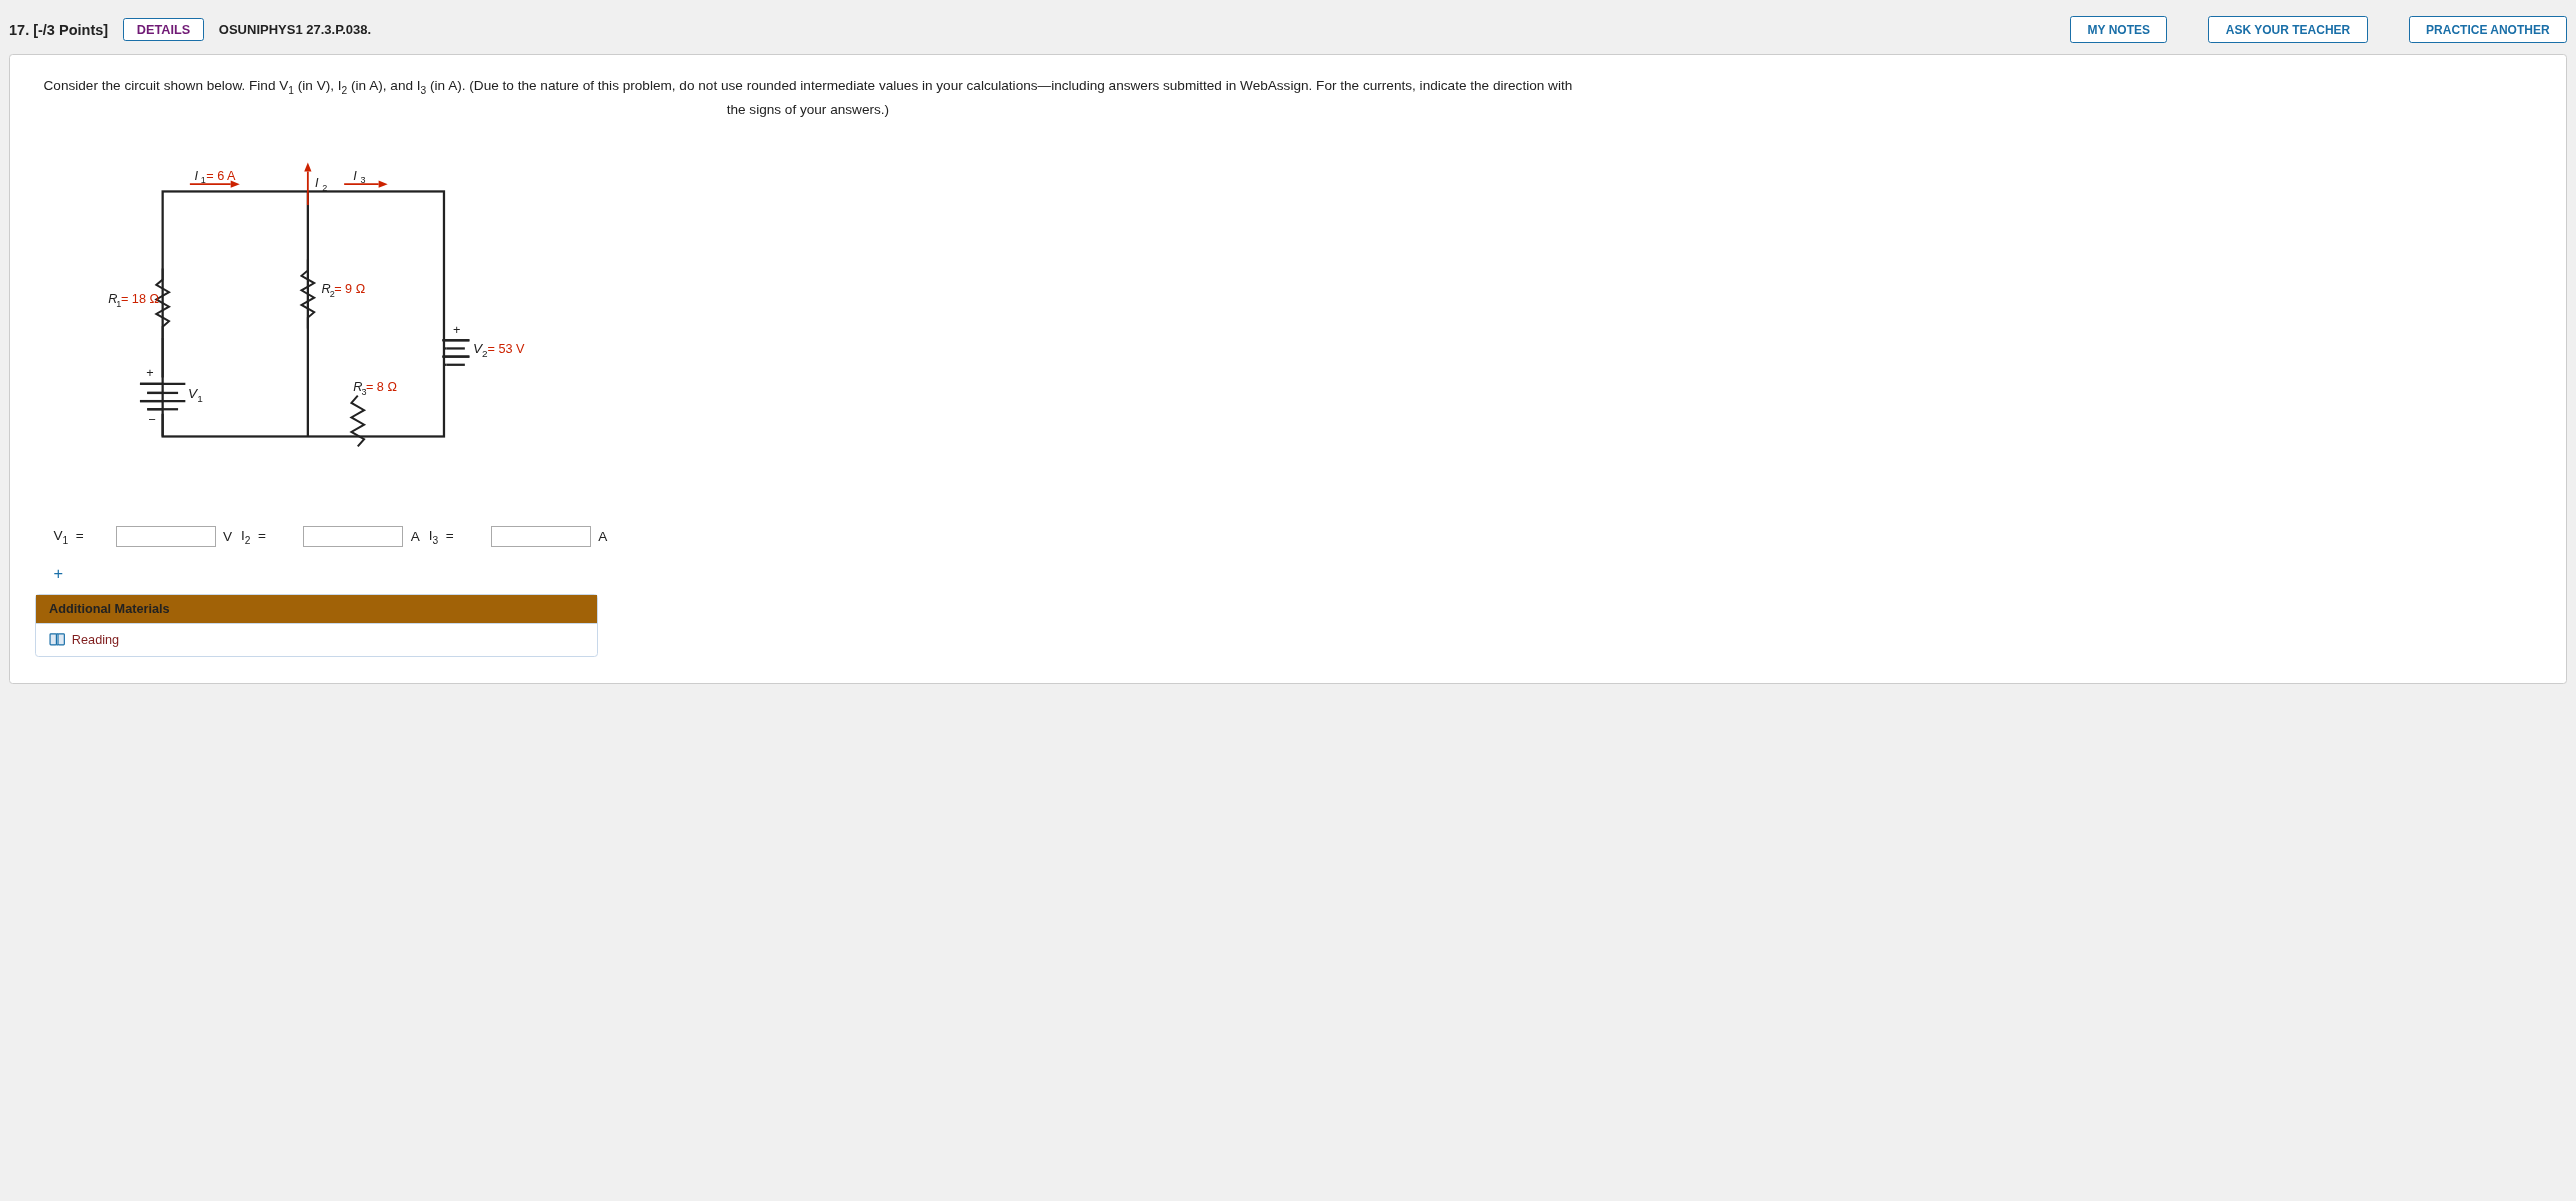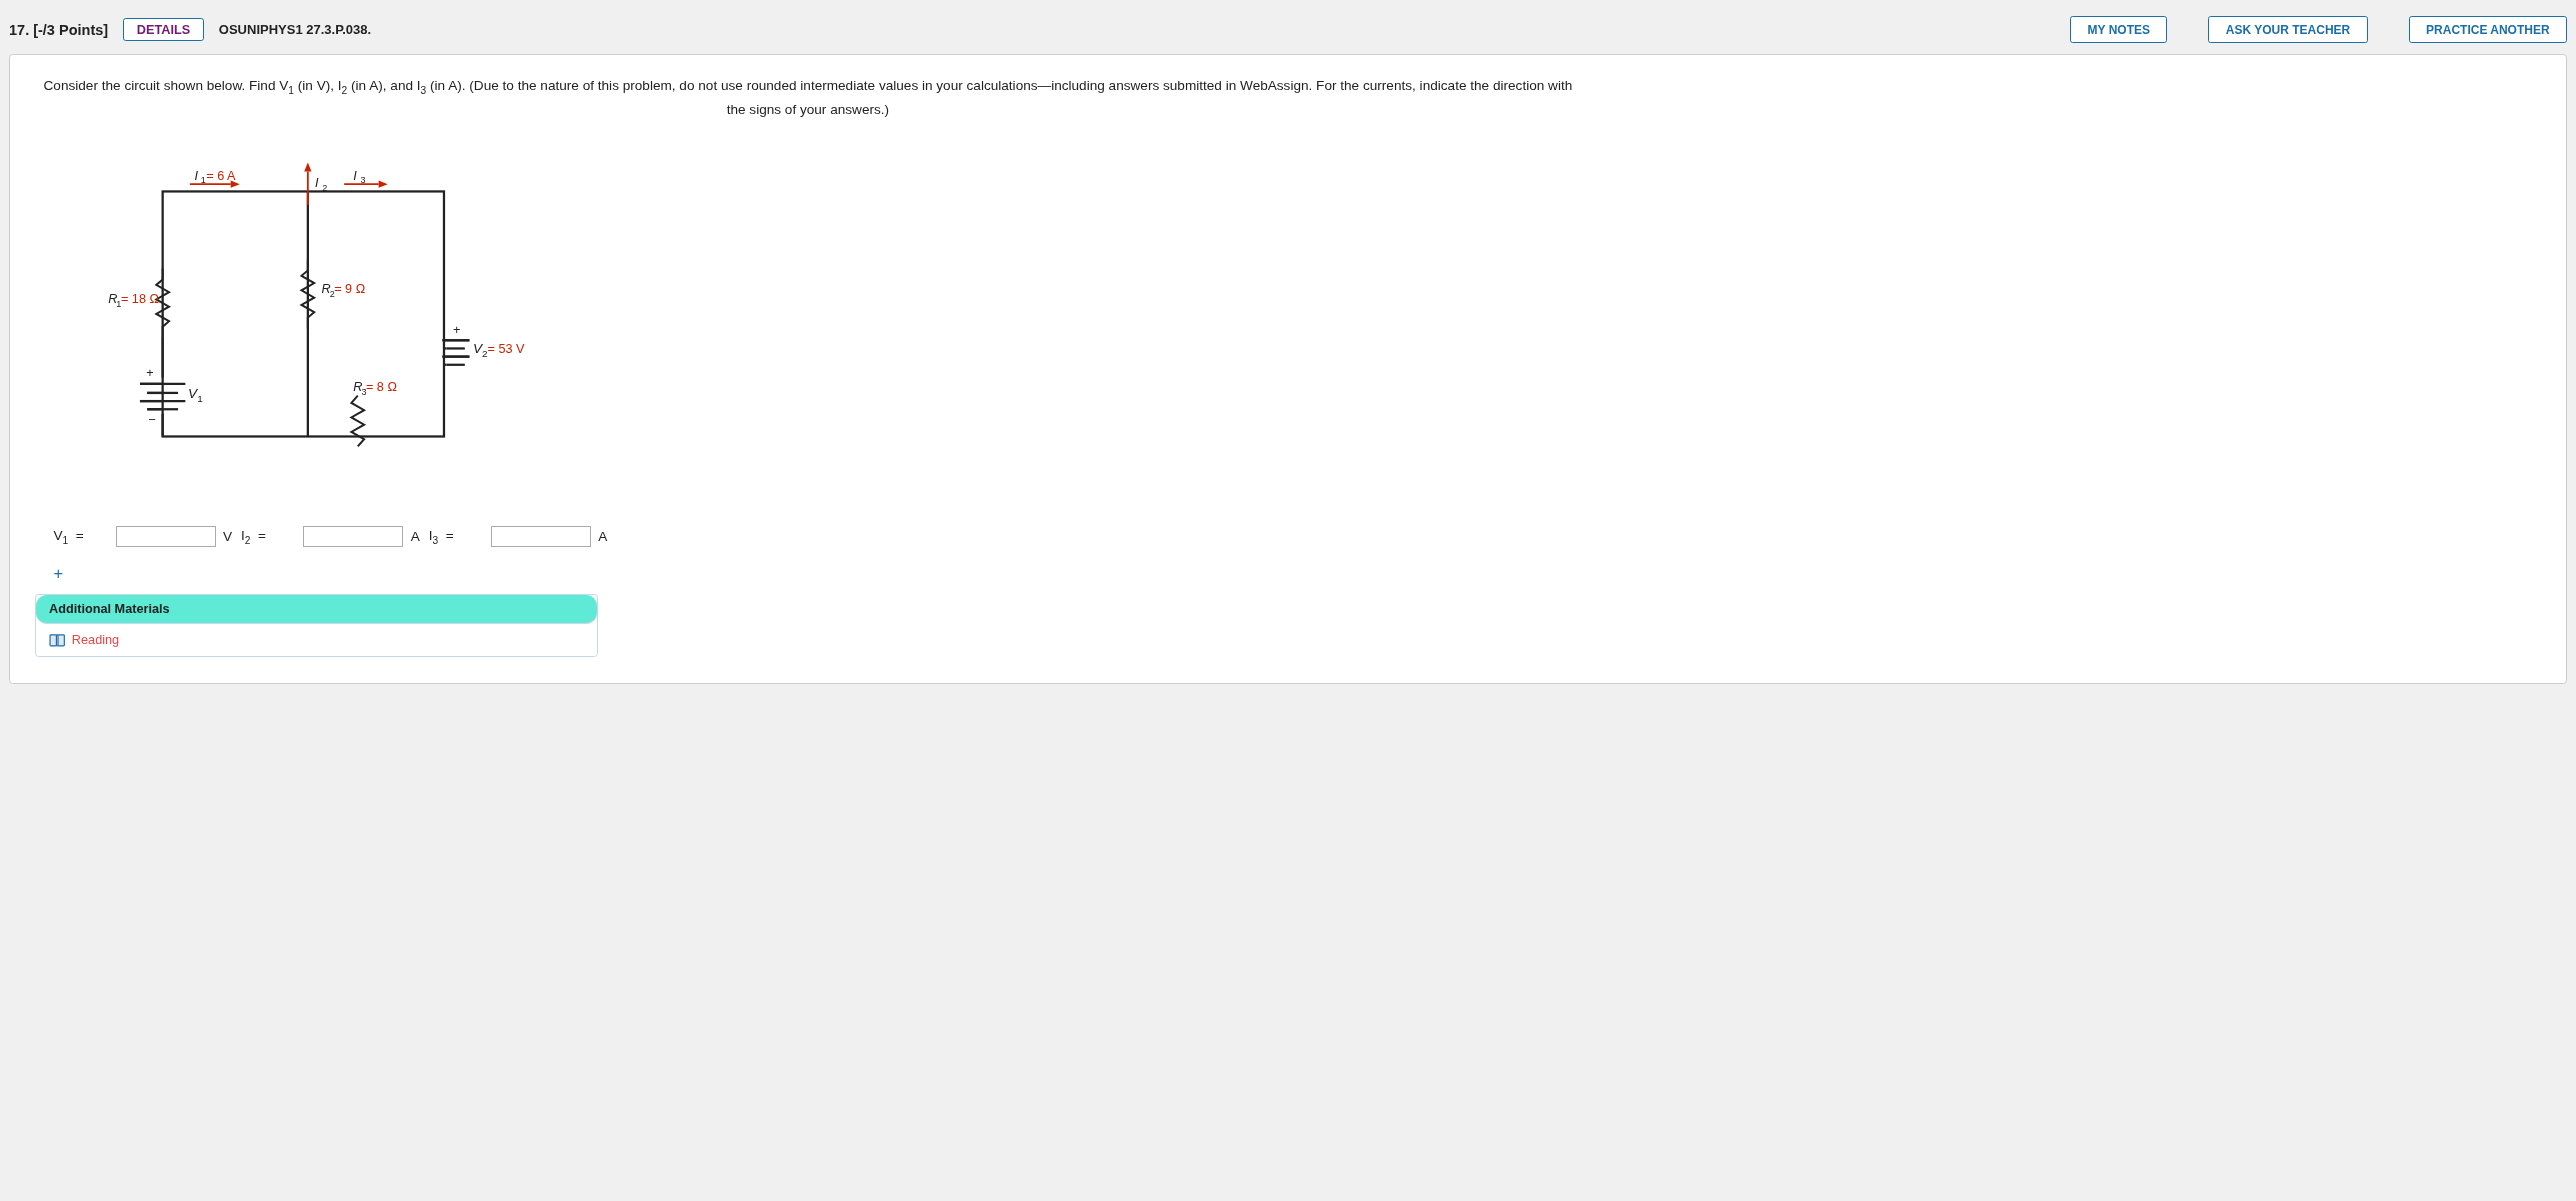--- a/index.html
+++ b/index.html
@@ -114,36 +114,34 @@
       margin-left: 18px;
       cursor: pointer;
       margin-bottom: 11px;
     }
     .additional-materials {
       border: 0.9px solid #c8d8ea;
       border-radius: 3.6px;
       max-width: 563px;
     }
     .additional-header {
-      background: #5eead4;
+      background: #a16207;
       padding: 7.3px 12.7px;
       font-weight: bold;
       font-size: 12.7px;
       border-bottom: 0.9px solid #c8d8ea;
-      border-radius: 11px;
     }
     .additional-body {
       padding: 9px 12.7px;
     }
     .reading-link {
-      color: #ef4444;
+      color: #7f1d1d;
       cursor: pointer;
       font-size: 12.7px;
       display: flex;
-      align-items: center;
       gap: 6.4px;
       text-decoration: none;
     }
     .book-icon {
       width: 16.4px;
       height: 12.7px;
       display: inline-block;
     }
     
     sub { font-size: 0.75em; }

